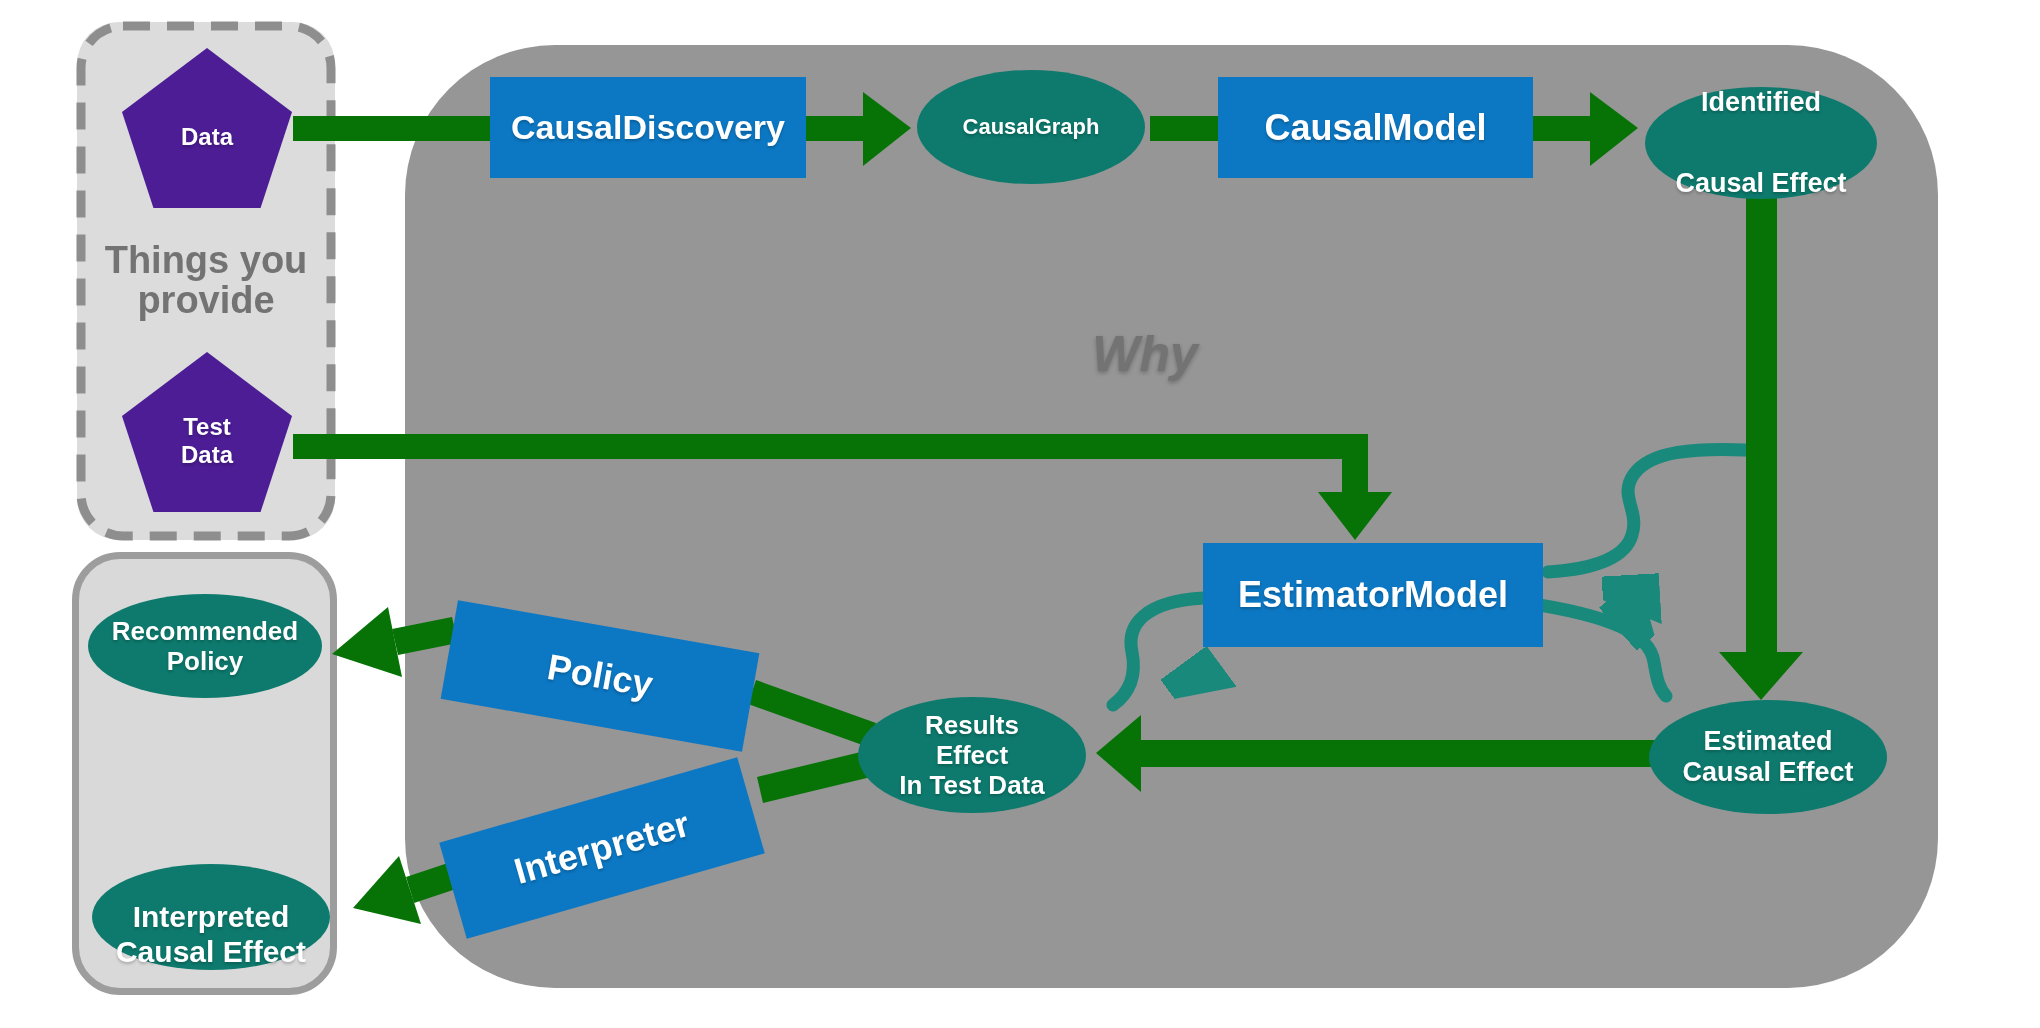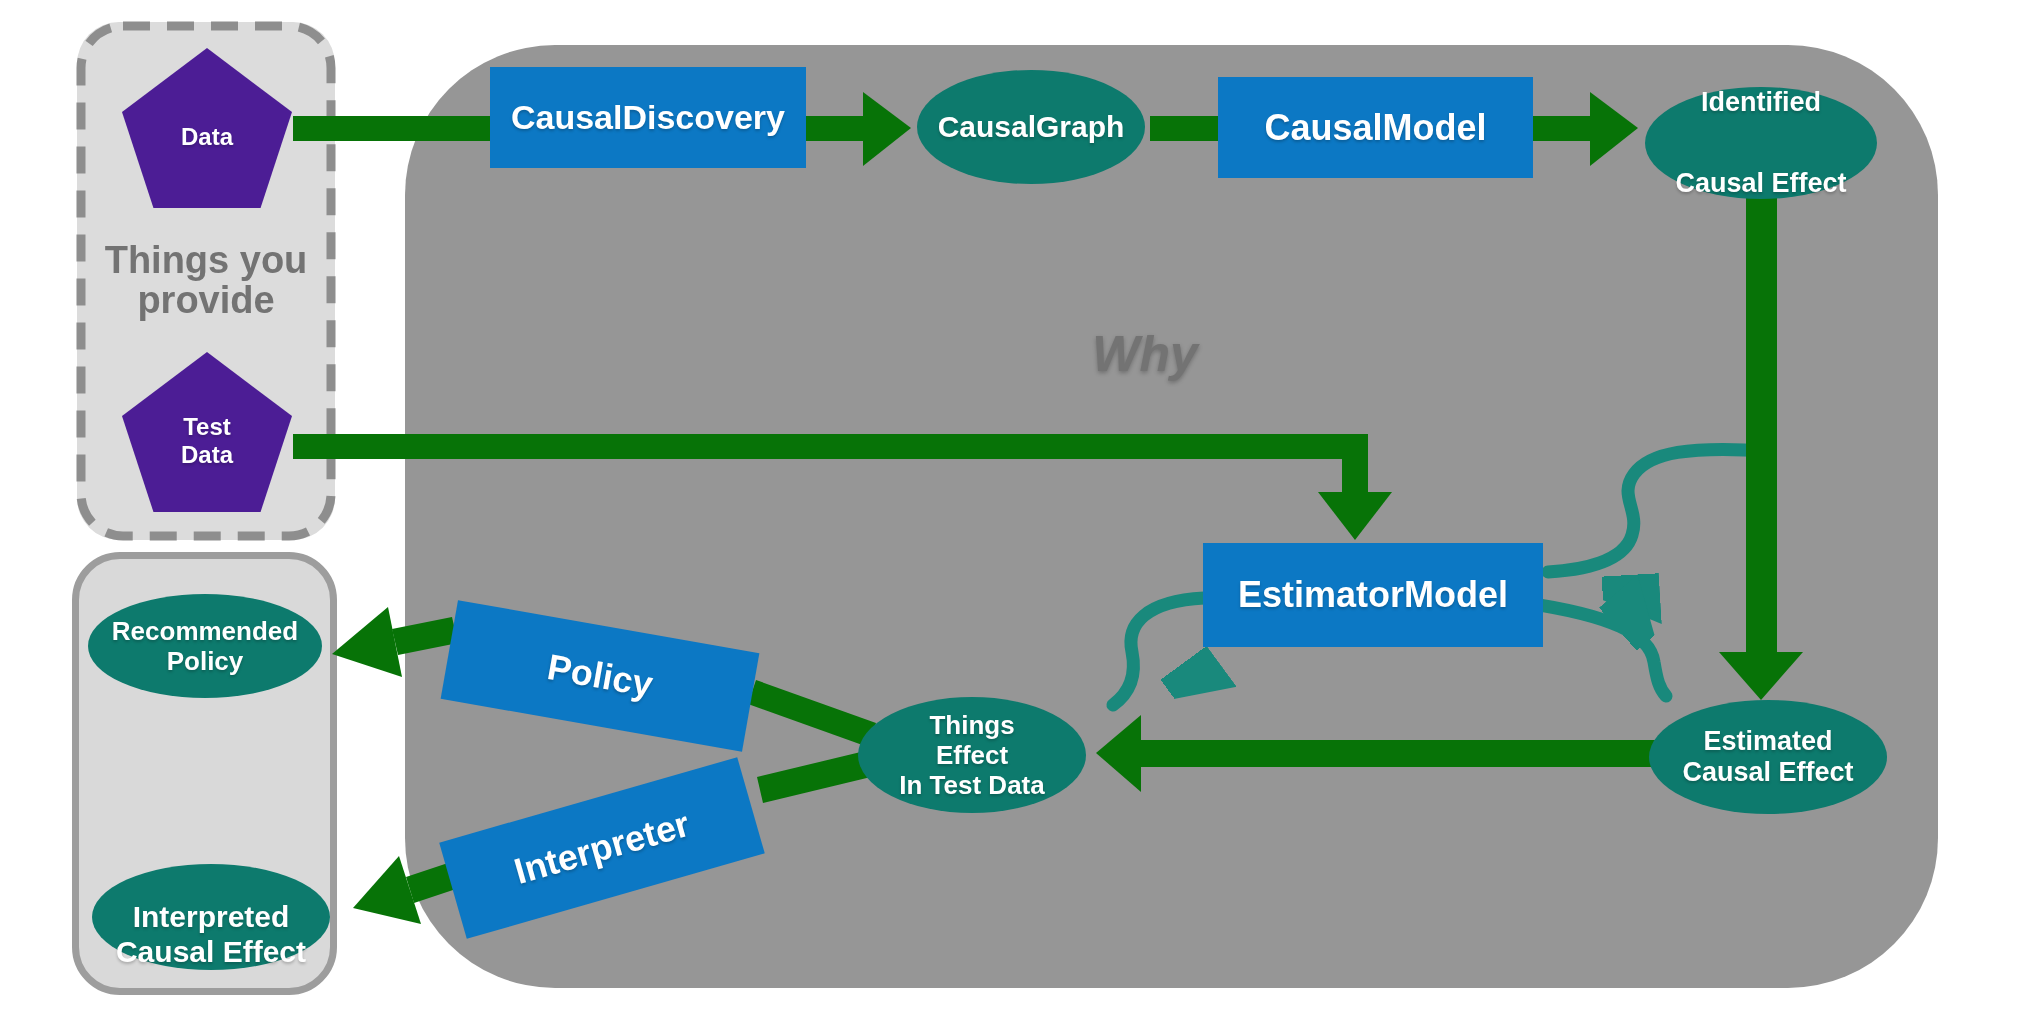--- a/index.html
+++ b/index.html
@@ -24,26 +24,26 @@
     font-weight:bold; text-align:center;
     text-shadow:0 2px 3px rgba(0,0,0,0.22);}
   .rect-node{background:#0c78c4; font-size:36px;}
   .ellipse-node{background:#0d7a6d; border-radius:50%; font-size:27px; line-height:1.16;}
   .pent-node{background:#4c1d95; font-size:24px; line-height:1.18;
     clip-path:polygon(50% 0%, 100% 40%, 81.5% 100%, 18.5% 100%, 0% 40%);
     padding-top:18px; box-sizing:border-box;}
   
   .pos-data{left:122px; top:48px; width:170px; height:160px;}
   .pos-test-data{left:122px; top:352px; width:170px; height:160px;}
-  .pos-causal-discovery{left:490px; top:67px; width:316px; height:101px; font-size:34px;text-align:right;}
+  .pos-causal-discovery{left:490px; top:77px; width:316px; height:101px; font-size:34px;text-align:right;}
   .pos-causal-model{left:1218px; top:77px; width:315px; height:101px;}
   .pos-estimator{left:1203px; top:543px; width:340px; height:104px;}
   .pos-policy{left:447px; top:626px; width:306px; height:100px; transform:rotate(10deg);}
   .pos-interpreter{left:447px; top:798px; width:310px; height:100px; transform:rotate(-16deg);}
-  .pos-causal-graph{left:917px; top:70px; width:228px; height:114px; font-size:30px;}
+  .pos-causal-graph{left:917px; top:70px; width:228px; height:114px; font-size:22px;}
   .pos-identified{left:1645px; top:87px; width:232px; height:112px;justify-content:space-between;}
   .pos-estimated{left:1649px; top:700px; width:238px; height:114px;}
   .pos-ce-test{left:858px; top:697px; width:228px; height:116px; font-size:26px;}
   .pos-recommended{left:88px; top:594px; width:234px; height:104px; font-size:26px;}
   .pos-interpreted{left:92px; top:864px; width:238px; height:106px; font-size:30px;justify-content:flex-end;}
   
   .float-label{position:absolute; color:#737373; font-weight:bold; text-align:center;}
   .why-label{left:995px; top:285px; width:300px; font-size:50px; font-style:italic;
     text-shadow:0 2px 4px rgba(0,0,0,0.25);margin-top:40px;}
   .provide-label{left:77px; top:240px; width:258px; font-size:38px; line-height:40px;}
@@ -123,21 +123,21 @@
   </div>
   <div class="node ellipse-node pos-identified">
     <span>Identified</span>
     <span>Causal Effect</span>
   </div>
   <div class="node ellipse-node pos-estimated">
     <span>Estimated</span>
     <span>Causal Effect</span>
   </div>
   <div class="node ellipse-node pos-ce-test">
-    <span>Things</span>
+    <span>Results</span>
     <span>Effect</span>
     <span>In Test Data</span>
   </div>
   <div class="node ellipse-node pos-recommended">
     <span>Recommended</span>
     <span>Policy</span>
   </div>
   <div class="node ellipse-node pos-interpreted">
     <span>Interpreted</span>
     <span>Causal Effect</span>

